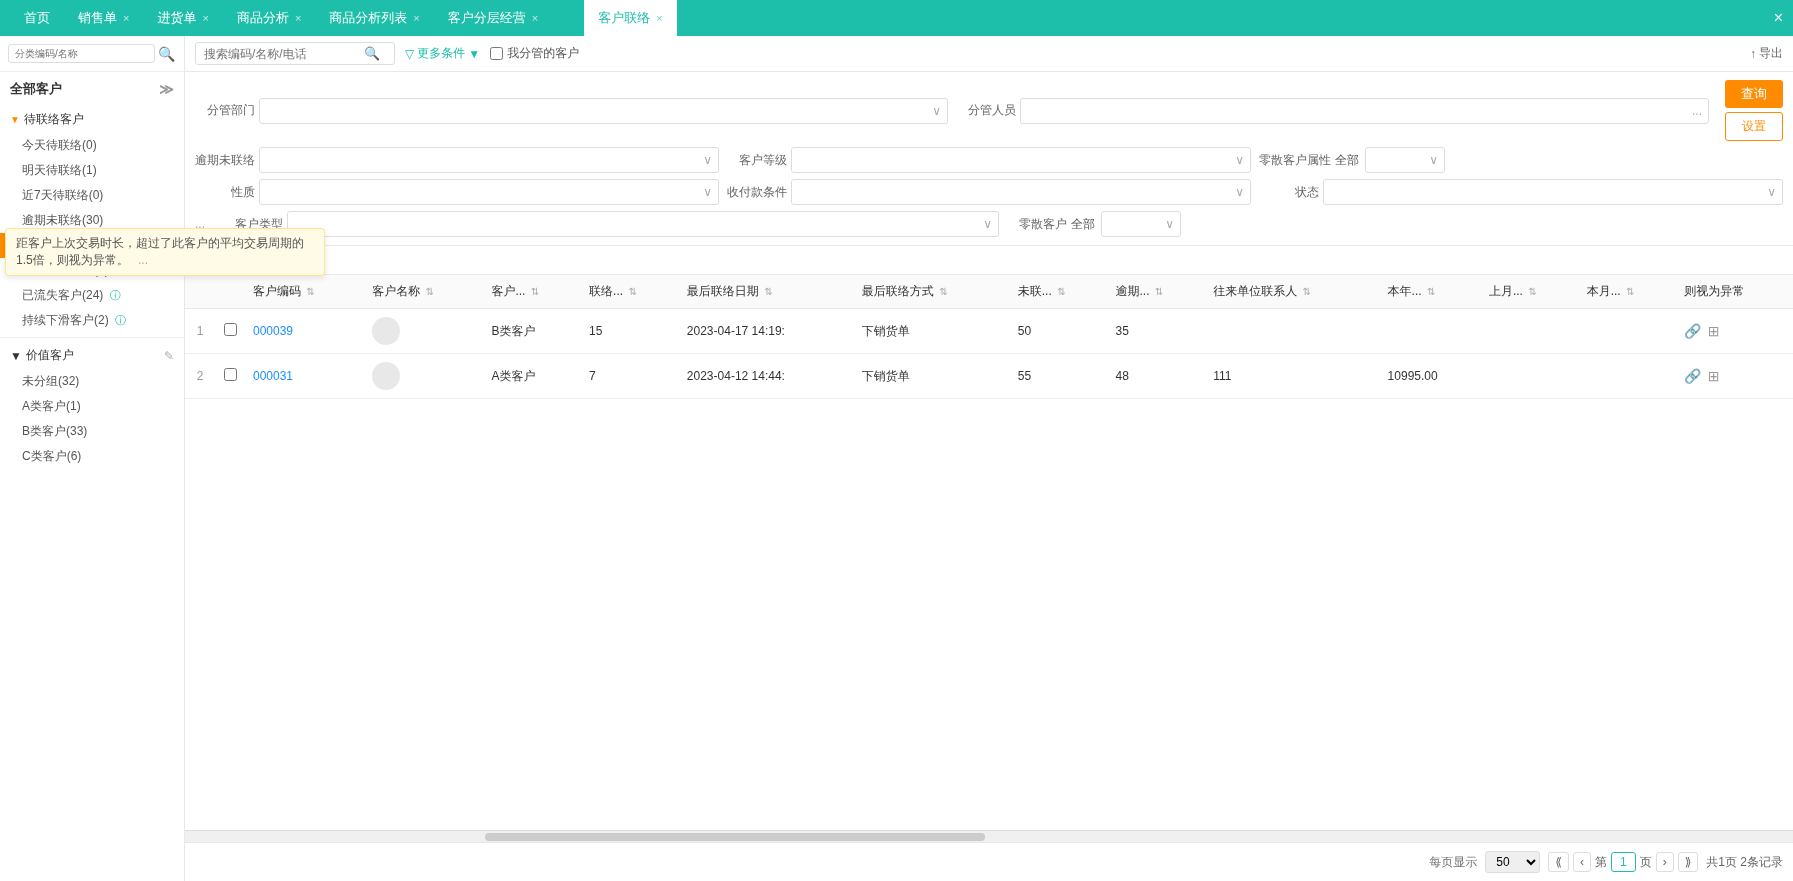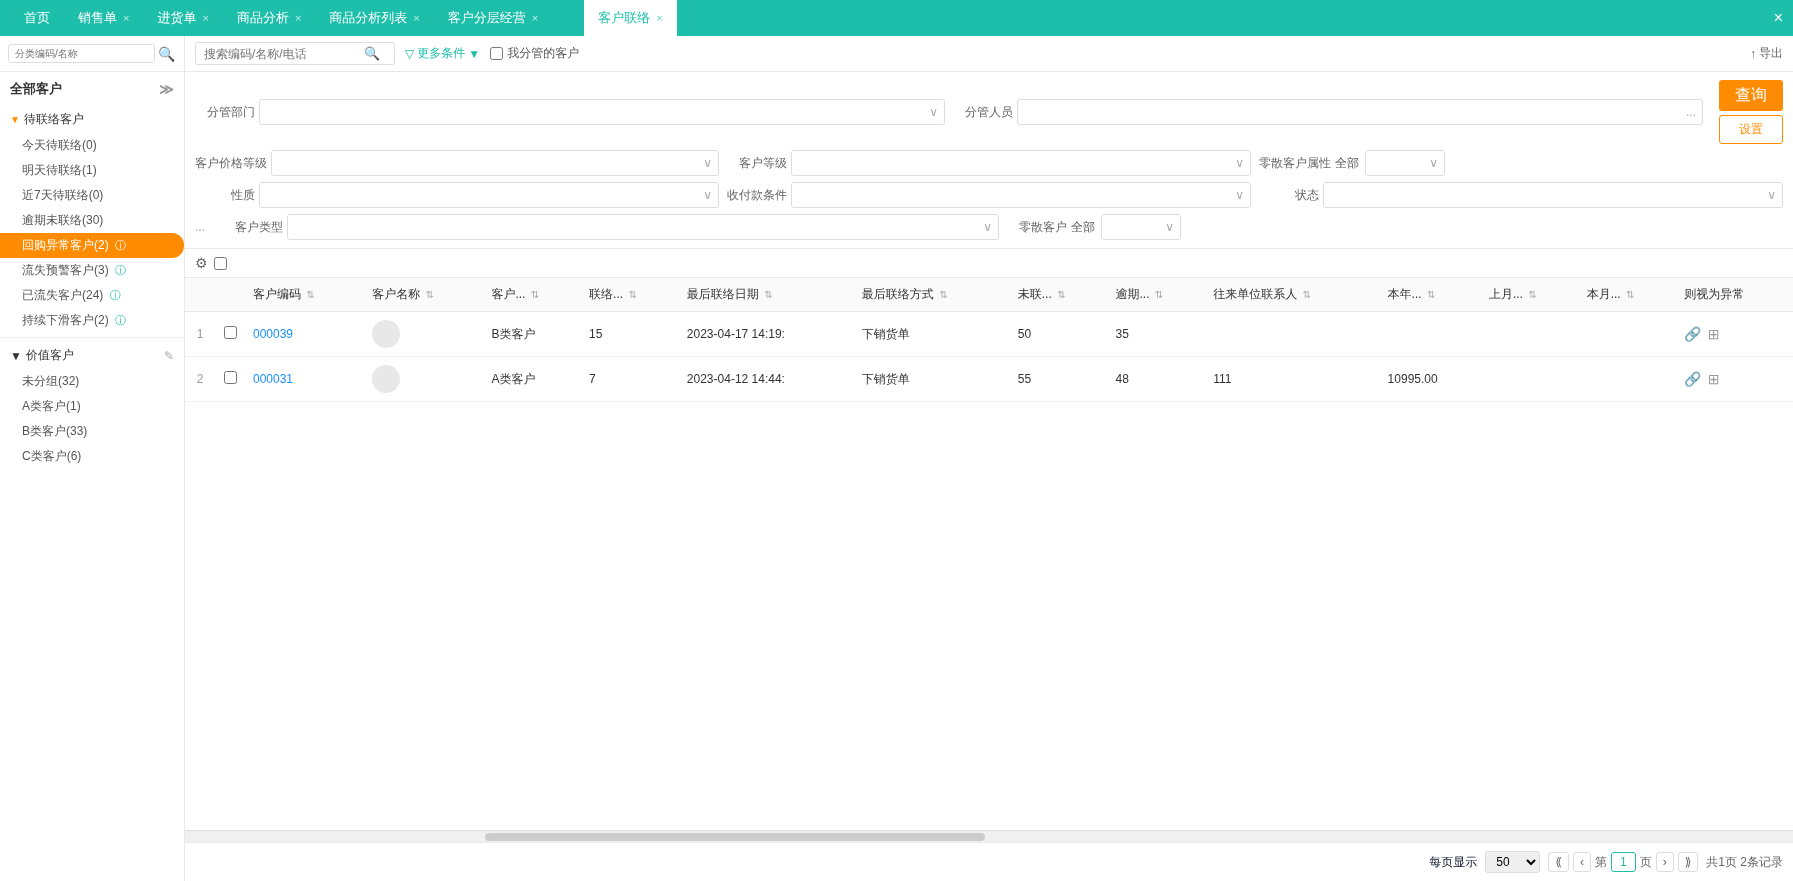--- a/index.html
+++ b/index.html
@@ -119,21 +119,21 @@
       cursor: pointer; background: #fff; min-height: 26px; color: #555;
     }
     .filter-select .arrow { color: #aaa; }
     .filter-input {
       flex: 1; border: 1px solid #ddd; border-radius: 3px; padding: 3px 6px;
       font-size: 12px; outline: none; min-height: 26px; color: #555;
     }
 
     .query-btn {
       background: #ff8c00; color: #fff; border: none; border-radius: 3px;
-      padding: 5px 16px; font-size: 16px; cursor: pointer; white-space: nowrap;
+      padding: 5px 16px; font-size: 13px; cursor: pointer; white-space: nowrap;
     }
     .set-btn {
       background: #fff; color: #ff8c00; border: 1px solid #ff8c00; border-radius: 3px;
       padding: 5px 16px; font-size: 12px; cursor: pointer; white-space: nowrap; margin-top: 4px;
     }
     .btn-group { display: flex; flex-direction: column; gap: 0; margin-left: 8px; }
 
     
     .table-area { flex: 1; overflow: hidden; display: flex; flex-direction: column; background: #fff; margin: 0; }
 
@@ -153,21 +153,21 @@
     tbody tr { border-bottom: 1px solid #f0f0f0; }
     tbody td { padding: 8px 8px; color: #333; white-space: nowrap; }
     .row-actions { display: flex; gap: 6px; align-items: center; }
     .row-action-icon { color: #999; cursor: pointer; font-size: 14px; }
 
     
     .pagination {
       padding: 8px 10px; display: flex; align-items: center; justify-content: flex-end;
       gap: 8px; border-top: 1px solid #e8e8e8; background: #fff;
     }
-    .pagination .page-size-label { color: #0f172a; }
+    .pagination .page-size-label { color: #737373; }
     .pagination .page-size-select {
       border: 1px solid #ddd; border-radius: 3px; padding: 2px 6px; font-size: 12px;
     }
     .pagination .page-nav { display: flex; align-items: center; gap: 4px; color: #666; }
     .pagination .page-nav button {
       border: 1px solid #ddd; background: #fff; border-radius: 3px;
       padding: 2px 6px; cursor: pointer; font-size: 12px; color: #666;
     }
     .pagination .page-nav .current-page {
       border: 1px solid #1dbfaa; border-radius: 3px; padding: 2px 8px;
@@ -277,20 +277,24 @@
           <span>✎</span>
         </div>
       </div>
       <div class="sidebar-item">未分组(32)</div>
       <div class="sidebar-item">A类客户(1)</div>
       <div class="sidebar-item">B类客户(33)</div>
       <div class="sidebar-item">C类客户(6)</div>
     </div>
   </div>
 
+  <div class="tooltip-box">
+    <span>距客户上次交易时长，超过了此客户的平均交易周期的1.5倍，则视为异常。</span>
+    <span style="margin-left:6px;color:#aaa;cursor:pointer;">...</span>
+  </div>
 
   <div class="right-content">
 
     <div class="filter-bar">
       <div class="filter-search">
         <input type="text" placeholder="搜索编码/名称/电话" style="">
         <span class="search-icon">🔍</span>
       </div>
       <div class="more-conditions">
         <span>▽</span>
@@ -325,21 +329,21 @@
           </div>
         </div>
         <div class="btn-group">
           <button class="query-btn">查询</button>
           <button class="set-btn">设置</button>
         </div>
       </div>
 
       <div class="filter-row">
         <div class="filter-field">
-          <label>客户价格等级</label>
+          <label>逾期未联络</label>
           <div class="filter-select">
             <span></span>
               <span class="arrow">∨</span>
           </div>
         </div>
         <div class="filter-field">
           <label>客户等级</label>
           <div class="filter-select">
             <span></span>
               <span class="arrow">∨</span>

